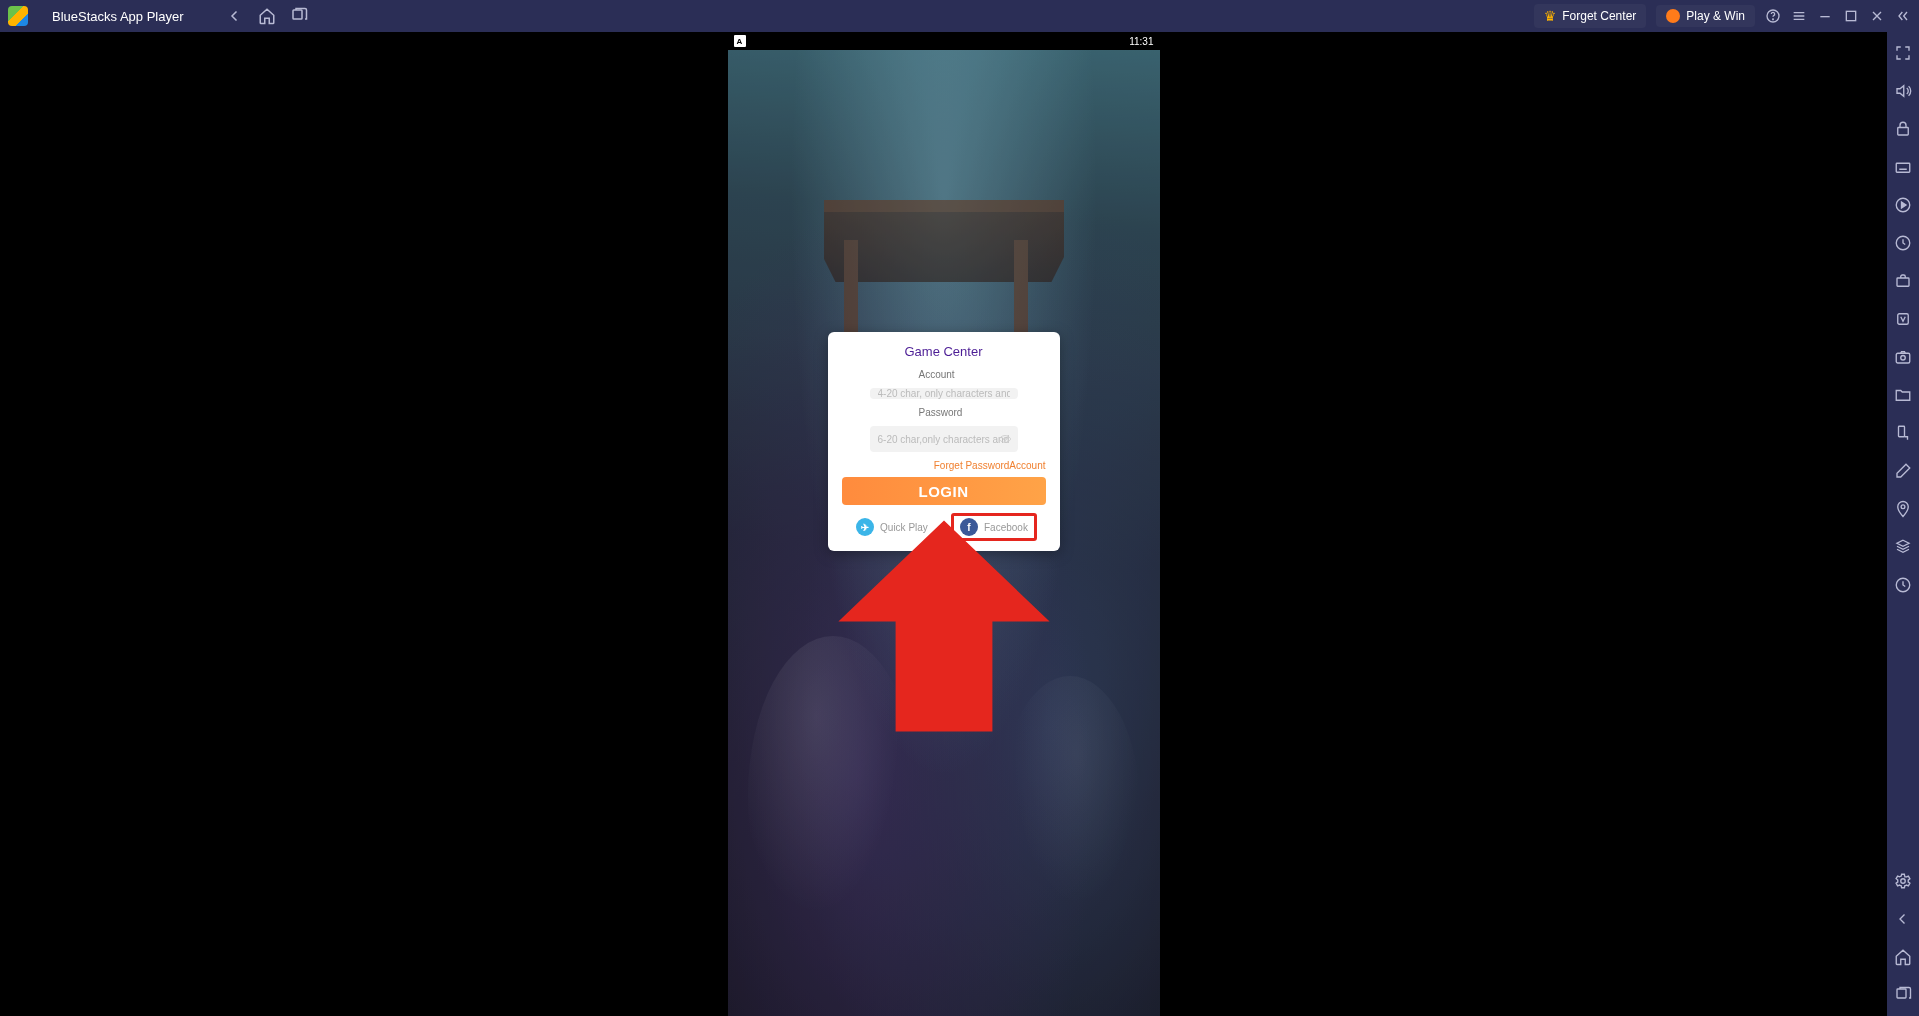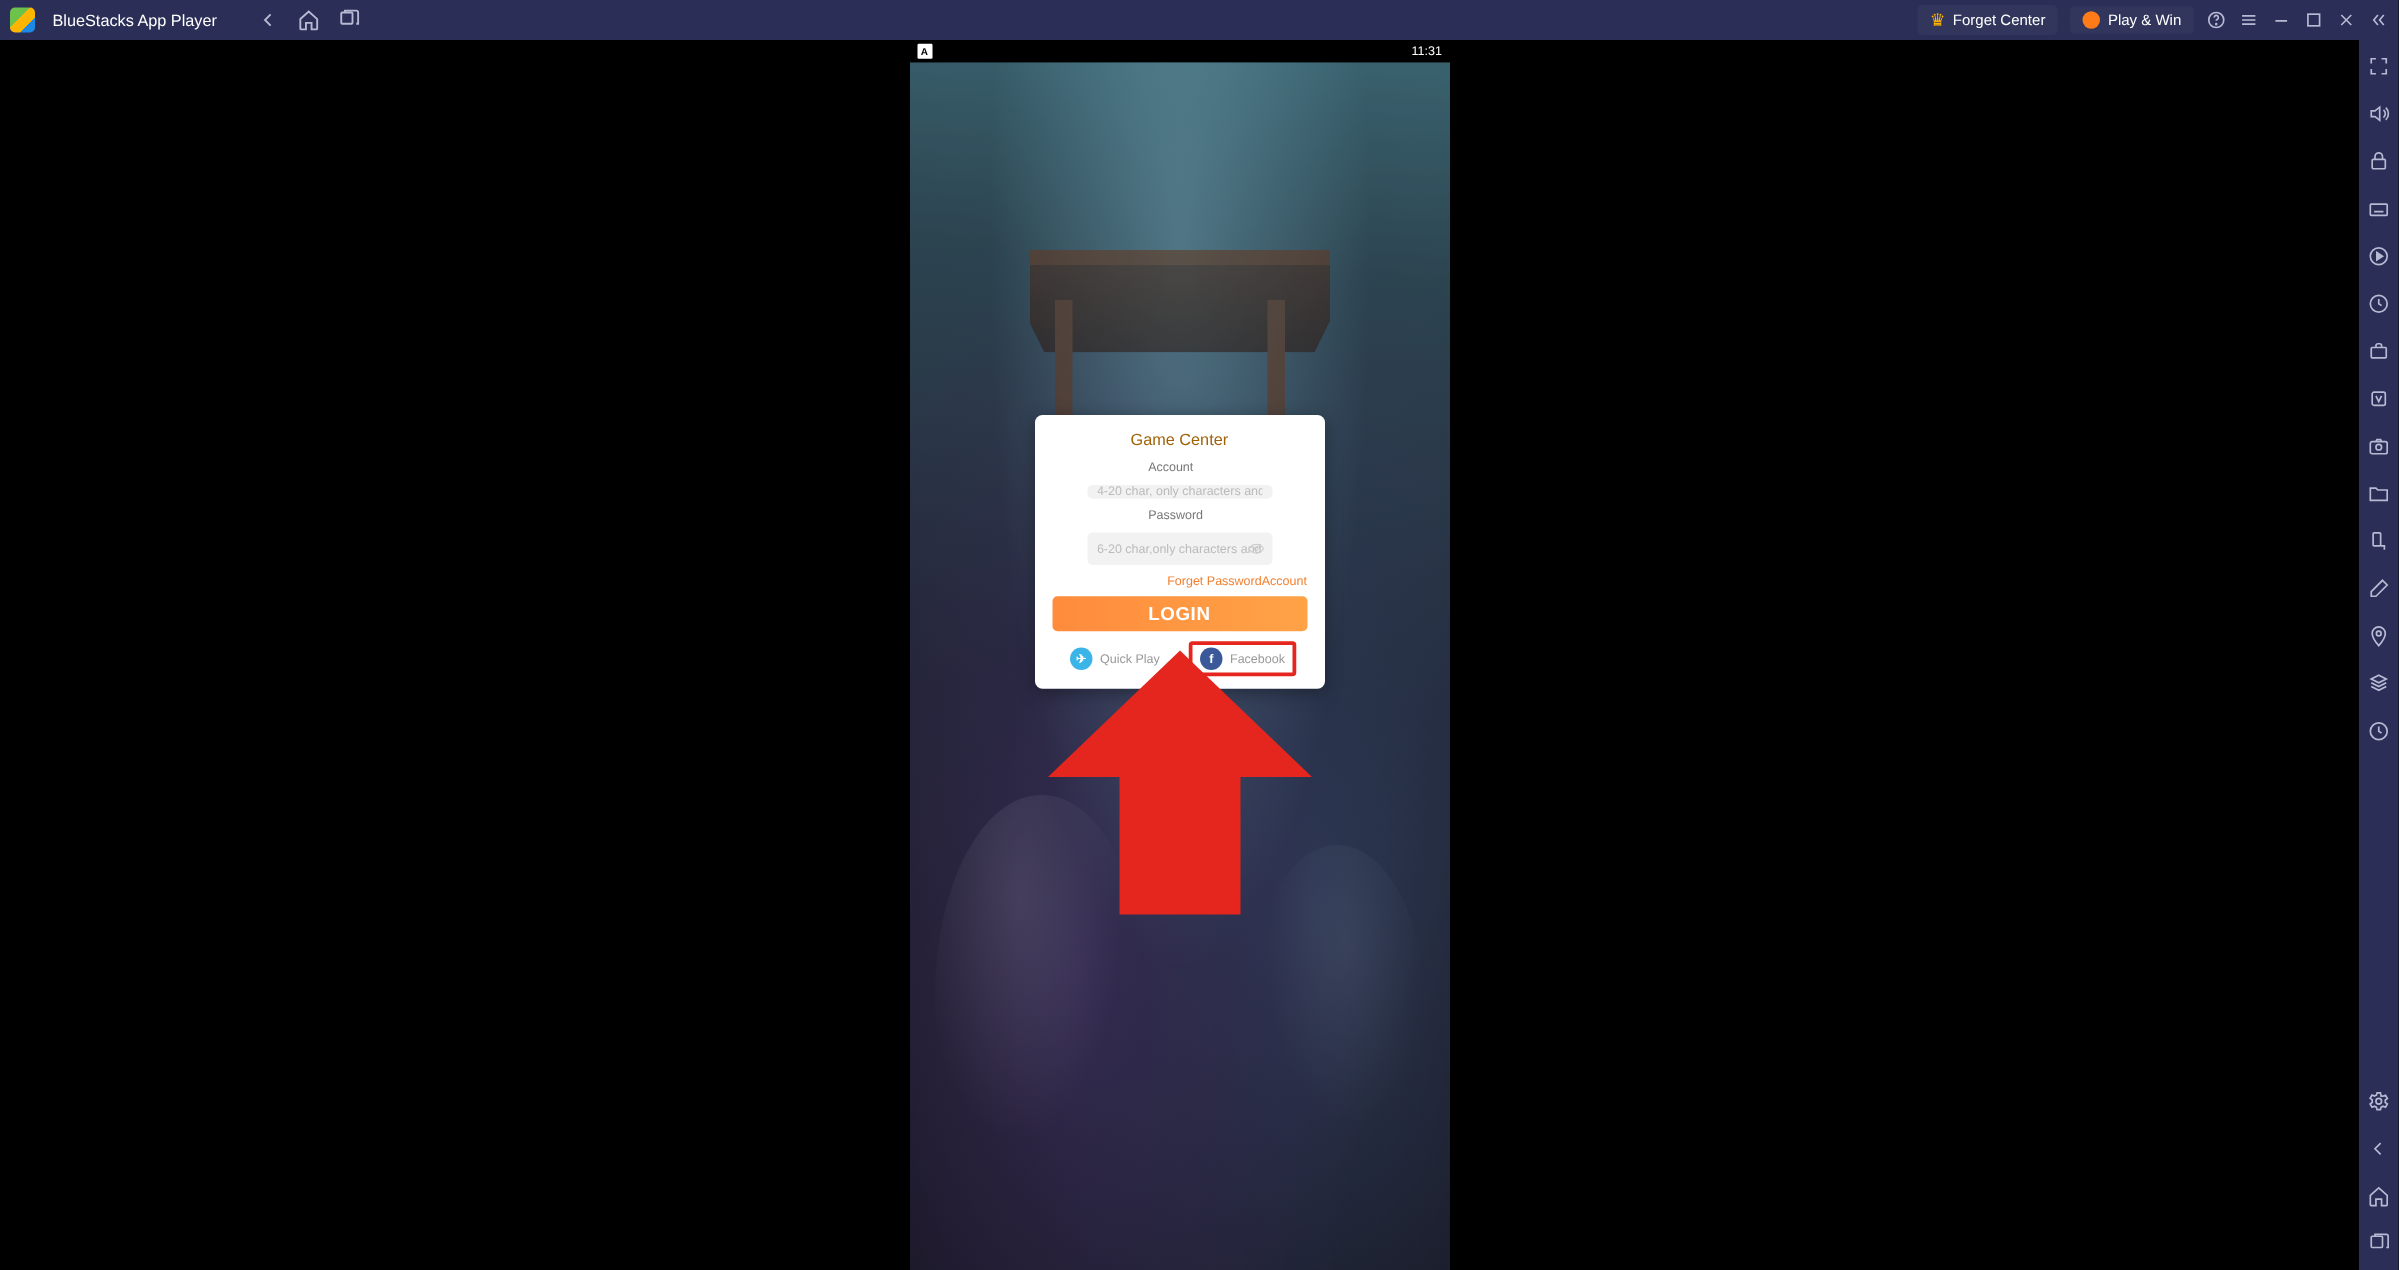--- a/index.html
+++ b/index.html
@@ -14,21 +14,21 @@
 .titlebar {
   height: 32px;
   background: #2b2e56;
   display: flex;
   align-items: center;
   padding: 0 8px;
   color: #fff;
   font-size: 13px;
   position: relative;
 }
-.titlebar-left { display: flex; align-items: center; gap: 14px; }
+.titlebar-left { display: flex; align-items: center; gap: 24px; }
 .logo-icon {
   width: 20px; height: 20px;
   background: linear-gradient(135deg,#6cc24a 40%,#ffb400 40%,#ffb400 70%,#1e88e5 70%);
   border-radius: 4px;
 }
 .app-title { font-weight: 500; }
 .nav-icons { display: flex; gap: 14px; margin-left: 18px; align-items: center; }
 .nav-icons svg { width: 18px; height: 18px; stroke: #b8bad4; fill: none; stroke-width: 2; cursor: pointer; }
 .titlebar-right { display: flex; align-items: center; gap: 10px; margin-left: auto; }
 .reward-btn {
@@ -106,21 +106,21 @@
   background: radial-gradient(ellipse at 55% 30%, rgba(190,200,220,.3), transparent 58%);
   opacity:.38; border-radius:50%;
 }
 
 .login-card {
   position: absolute; top: 300px; left: 50%; transform: translateX(-50%);
   width: 232px; background: #fff; border-radius: 6px;
   padding: 12px 14px 10px;
   box-shadow: 0 3px 14px rgba(0,0,0,.35);
 }
-.login-title { text-align: center; color: #a16207; font-size: 13px; margin-bottom: 10px; font-weight:500;}
+.login-title { text-align: center; color: #4c1d95; font-size: 13px; margin-bottom: 10px; font-weight:500;}
 .field-row { display: flex; align-items: center; gap: 8px; margin-bottom: 8px; flex-direction: column; }
 .field-label { width: 50px; font-size: 10px; color: #777; }
 .field-input {
   flex: 1; height: 26px; border: none; background: #f2f2f2;
   border-radius: 4px; padding: 0 8px; font-size: 10px; color: #666;
 }
 .field-input::placeholder { color: #bbb; }
 .eye-wrap { position: relative; flex:1; display:flex; }
 .eye-icon { position:absolute; right:6px; top:6px; width:14px; height:14px; stroke:#ccc; fill:none; stroke-width:1.5;}
 .links-row { display: flex; justify-content: flex-end; font-size: 10px; margin-bottom: 6px; }

